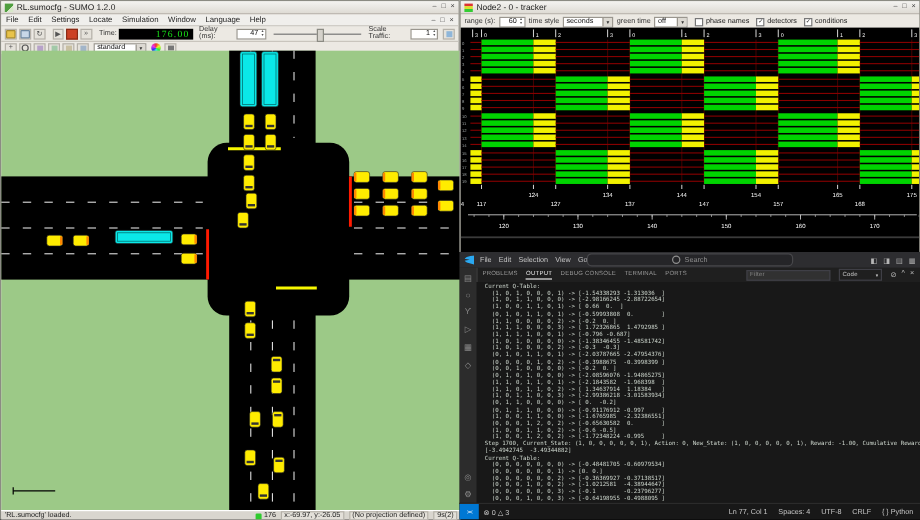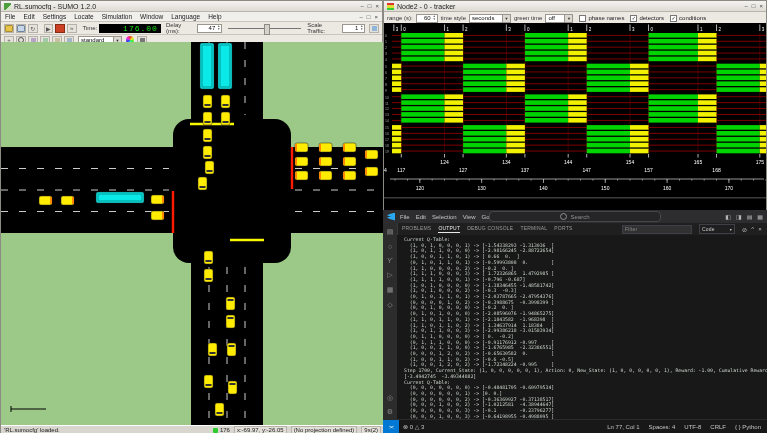--- a/index.html
+++ b/index.html
@@ -16,21 +16,21 @@
   .menubar{height:9px;background:#f0efec;display:flex;align-items:center;gap:8px;
            padding:0 4px;font-size:6.5px;color:#222;border-bottom:1px solid #c9c5bd;}
   .menubar .sp{flex:1;}
   .menu-item{cursor:default;}
   .tbar{background:#ece9e3;border-bottom:1px solid #c9c5bd;display:flex;align-items:center;
         font-size:6px;color:#333;}
   .tbtn{width:10px;height:9px;border:1px solid #b5b1a9;background:#e5e2db;margin:0 1px;
         display:flex;align-items:center;justify-content:center;font-size:6px;color:#555;box-sizing:border-box;}
   .folder{width:7px;height:5px;background:#e8c34a;border:1px solid #a98c2c;border-radius:1px;}
   .stopbtn{background:#cc4125;border-color:#8a2a16;}
-  .lcd{background:#000;color:#17e617;font-family:Liberation Mono, monospace;font-size:8px;
+  .lcd{background:#000;color:#17e617;font-family:Liberation Serif, serif;font-size:8px;
        text-align:right;padding:0 3px;letter-spacing:1px;}
   .spin{background:#fff;border:1px solid #9a968e;display:flex;align-items:center;box-sizing:border-box;height:9px;}
   .spin .v{flex:1;text-align:right;padding-right:1px;font-size:6px;color:#111;}
   .spin .arr{width:5px;display:flex;flex-direction:column;align-items:center;font-size:3px;color:#555;line-height:3px;}
   .sliderTrack{height:1px;background:#777;position:relative;}
   .sliderThumb{position:absolute;top:-4px;width:4px;height:9px;background:#d5d2cb;border:1px solid #8b8b83;}
   .combo{background:#fff;border:1px solid #9a968e;height:9px;display:flex;align-items:center;
          font-size:6px;color:#111;box-sizing:border-box;padding-left:2px;}
   .combo .dd{margin-left:auto;width:7px;height:100%;background:#dcd9d2;border-left:1px solid #9a968e;
              display:flex;align-items:center;justify-content:center;font-size:4px;color:#333;}

